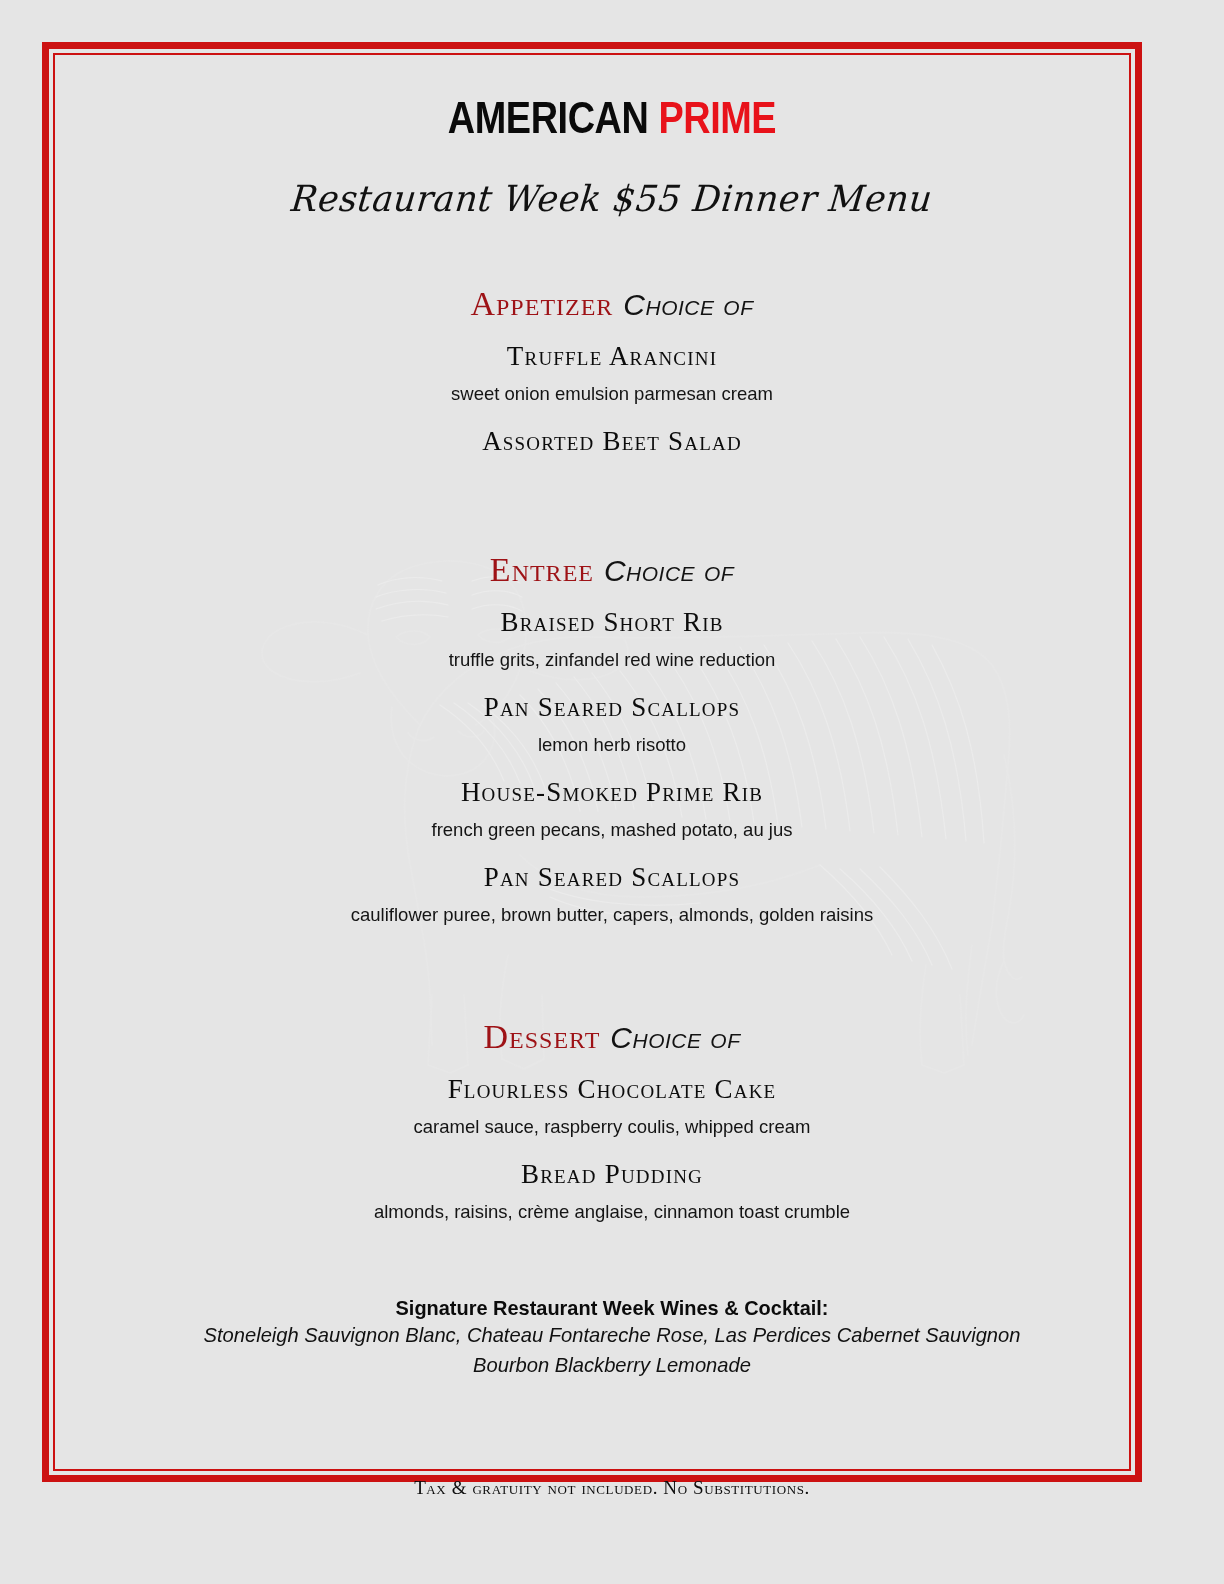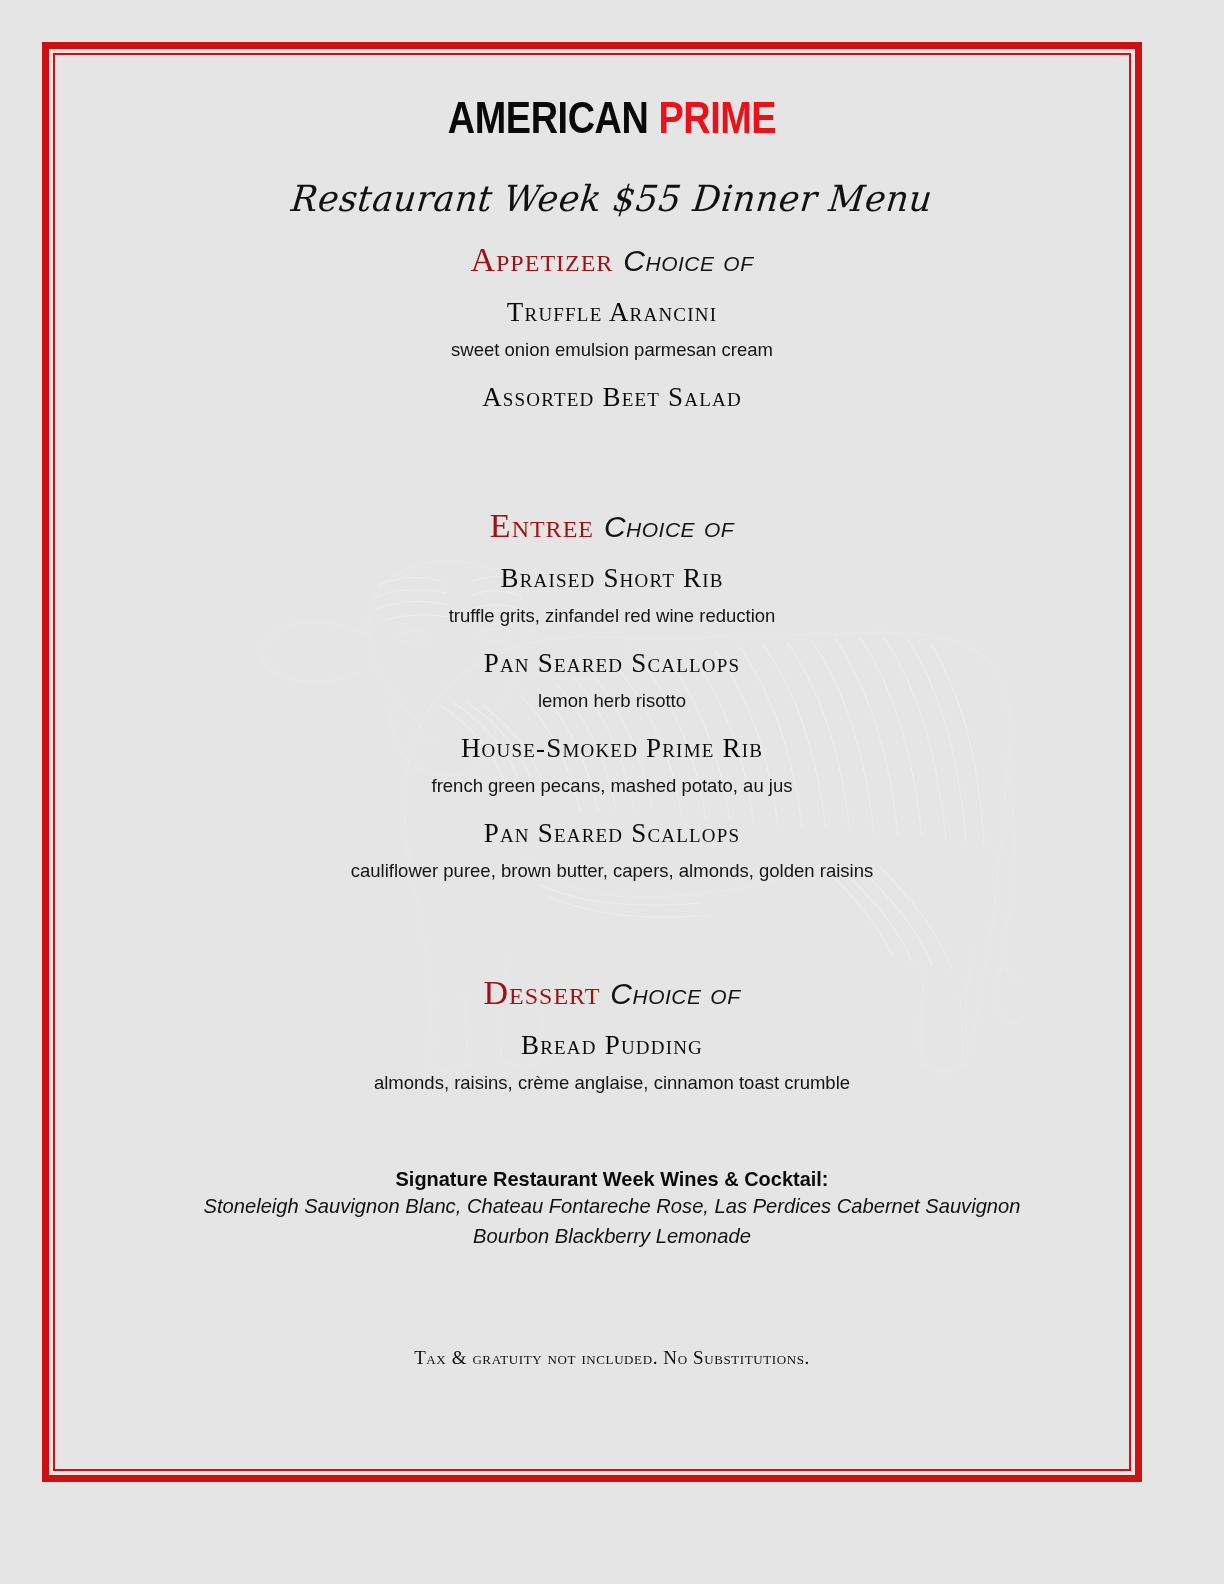--- a/index.html
+++ b/index.html
@@ -106,21 +106,21 @@
   .section-head .sec-choice {
     font-family: "Liberation Sans", sans-serif;
     font-style: italic;
     font-variant: small-caps;
     font-size: 30px;
     color: #131313;
     letter-spacing: 0.5px;
     margin-left: 10px;
   }
 
-  .appetizer-head { margin-top: 24px; }
+  .appetizer-head { margin-top: 68px; }
   .entree-head    { margin-top: 96px; }
   .dessert-head   { margin-top: 92px; }
 
   
   .dish { margin-top: 20px; }
   .dish-name {
     font-family: "Liberation Serif", "DejaVu Serif", serif;
     font-variant: small-caps;
     font-size: 27px;
     color: #0c0c0c;
@@ -292,20 +292,24 @@
     <div class="dish">
       <div class="dish-name">Pan Seared Scallops</div>
       <div class="dish-desc">cauliflower puree, brown butter, capers, almonds, golden raisins</div>
     </div>
 
     <div class="section-head dessert-head">
       <span class="sec-name">Dessert</span><span class="sec-choice">Choice of</span>
     </div>
 
     <div class="dish">
+      <div class="dish-name">Flourless Chocolate Cake</div>
+      <div class="dish-desc">caramel sauce, raspberry coulis, whipped cream</div>
+    </div>
+    <div class="dish">
       <div class="dish-name">Bread Pudding</div>
       <div class="dish-desc">almonds, raisins, crème anglaise, cinnamon toast crumble</div>
     </div>
 
     <div class="wines">
       <div class="wines-title">Signature Restaurant Week Wines &amp; Cocktail:</div>
       <div class="wines-line">Stoneleigh Sauvignon Blanc, Chateau Fontareche Rose, Las Perdices Cabernet Sauvignon</div>
       <div class="wines-line">Bourbon Blackberry Lemonade</div>
     </div>
 

